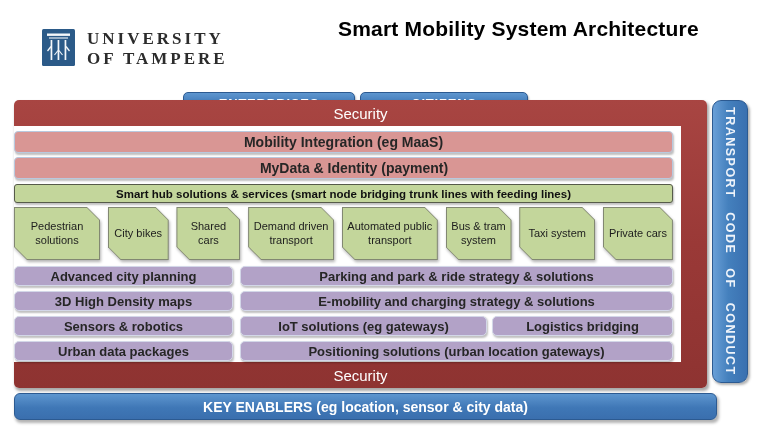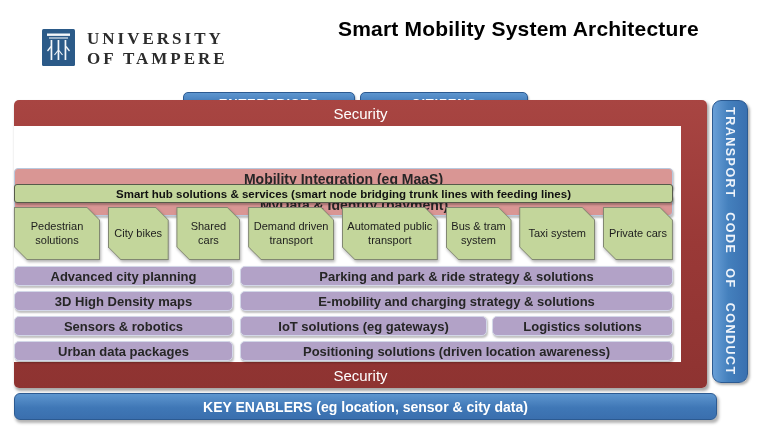--- a/index.html
+++ b/index.html
@@ -31,21 +31,21 @@
   .sec-label { position:absolute; left:0; width:100%; height:26px; color:#ffffff;
                font-size:15px; display:flex; align-items:center; justify-content:center; }
   .sec-label.top { top:0; }
   .sec-label.bottom { bottom:0; }
   .frame-content { position:absolute; left:0; top:26px; width:667px; height:236px; background:#ffffff; }
 
   
   .pink-bar { position:absolute; left:0; width:659px; height:22px; background:#d99694;
               border:1px solid #b9c9de; border-radius:4px; color:#262626; font-size:14px; font-weight:600;
               display:flex; align-items:center; justify-content:center;
-              box-shadow:1px 2px 2px rgba(0,0,0,0.25);margin-top:37px; }
+              box-shadow:1px 2px 2px rgba(0,0,0,0.25); }
   #pink-1 { top:5px; }
   #pink-2 { top:31px;padding-left:21px; }
 
   
   .hub-bar { position:absolute; left:0; top:58px; width:659px; height:19px; background:#c3d69b;
              border:1px solid #565b4a; border-radius:3px; color:#111; font-size:11.5px; font-weight:700;
              display:flex; align-items:center; justify-content:center;
              box-shadow:1px 2px 2px rgba(0,0,0,0.25); }
 
   
@@ -166,25 +166,25 @@
       <div class="cap-grid">
         <div class="cap">Advanced city planning</div>
         <div class="cap">Parking and park &amp; ride strategy &amp; solutions</div>
 
         <div class="cap">3D High Density maps</div>
         <div class="cap">E-mobility and charging strategy &amp; solutions</div>
 
         <div class="cap">Sensors &amp; robotics</div>
         <div class="cap-pair">
           <div class="cap iot">IoT solutions (eg gateways)</div>
-          <div class="cap log">Logistics solutions</div>
+          <div class="cap log">Logistics bridging</div>
         </div>
 
         <div class="cap">Urban data packages</div>
-        <div class="cap">Positioning solutions (driven location awareness)</div>
+        <div class="cap">Positioning solutions (urban location gateways)</div>
       </div>
 
     </div>
   </div>
 
   <div class="v-bar">
     <span>TRANSPORT CODE OF CONDUCT</span>
   </div>
 
   <div class="key-bar">KEY ENABLERS (eg location, sensor &amp; city data)</div>

